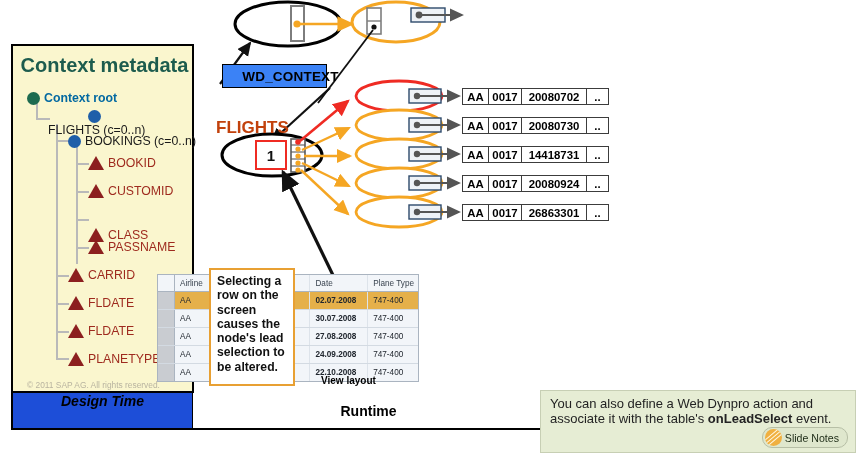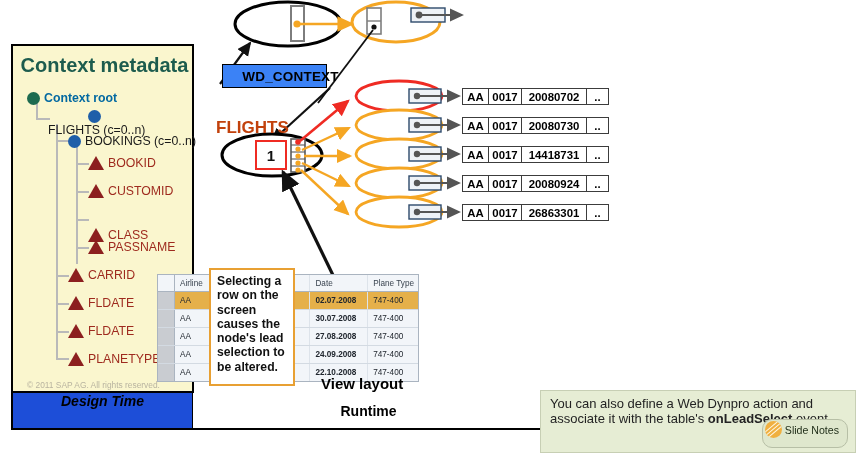--- a/index.html
+++ b/index.html
@@ -74,32 +74,32 @@
   #vtable .vhead{background:#f2f5f9;border-bottom:1px solid #aab4c0;height:16px;}
   #vtable .vhead .vsel{background:#f2f5f9;}
   #vtable .vhead .vc{font-weight:normal;color:#3a4450;}
   #vtable .vc{display:flex;align-items:center;padding-left:5px;box-sizing:border-box;
        border-right:1px solid #dde3ea;}
   #vtable .vc:last-child{border-right:none;}
   #vtable .vrow.lead{background:#e8b košík;}
   #vtable .vrow.lead{background:#e5b04a;}
   .w-air{width:53px;}.w-num{width:83px;}.w-date{width:58px;font-weight:bold;}.w-plane{width:50px;}
 
-  #view-layout-label{position:absolute;left:321px;top:375px;font-size:15px;
+  #view-layout-label{position:absolute;left:321px;top:375px;font-size:10px;
        font-weight:bold;color:#000;}
 
   
   #slide-notes{position:absolute;left:540px;top:390px;width:316px;height:63px;
        background:#e6edd4;border:1px solid #c7cfb4;box-sizing:border-box;
        padding:6px 9px;z-index:9;}
   #slide-notes p{margin:0;font-size:13px;line-height:14.6px;color:#232323;}
   #slide-notes b{font-weight:bold;}
   #notes-btn{position:absolute;right:7px;bottom:4px;height:19px;
        border:1px solid #b7bfa6;border-radius:10px;background:#dfe7cd;
-       display:flex;align-items:center;padding:0 8px 8px 2px;}
+       display:flex;align-items:center;padding:0 8px 0 2px;}
   #notes-btn-label{font-size:10.6px;color:#1d2b16;margin-left:3px;}
   #notes-icon{width:17px;height:17px;border-radius:50%;
        background:#f0b040;overflow:hidden;position:relative;flex:none;}
   #notes-icon i{position:absolute;display:block;height:1.3px;background:#fff8e4;
        width:26px;left:-5px;transform:rotate(-40deg);}
 
   svg{position:absolute;left:0;top:0;overflow:visible;}
 </style>
 </head>
 <body>

